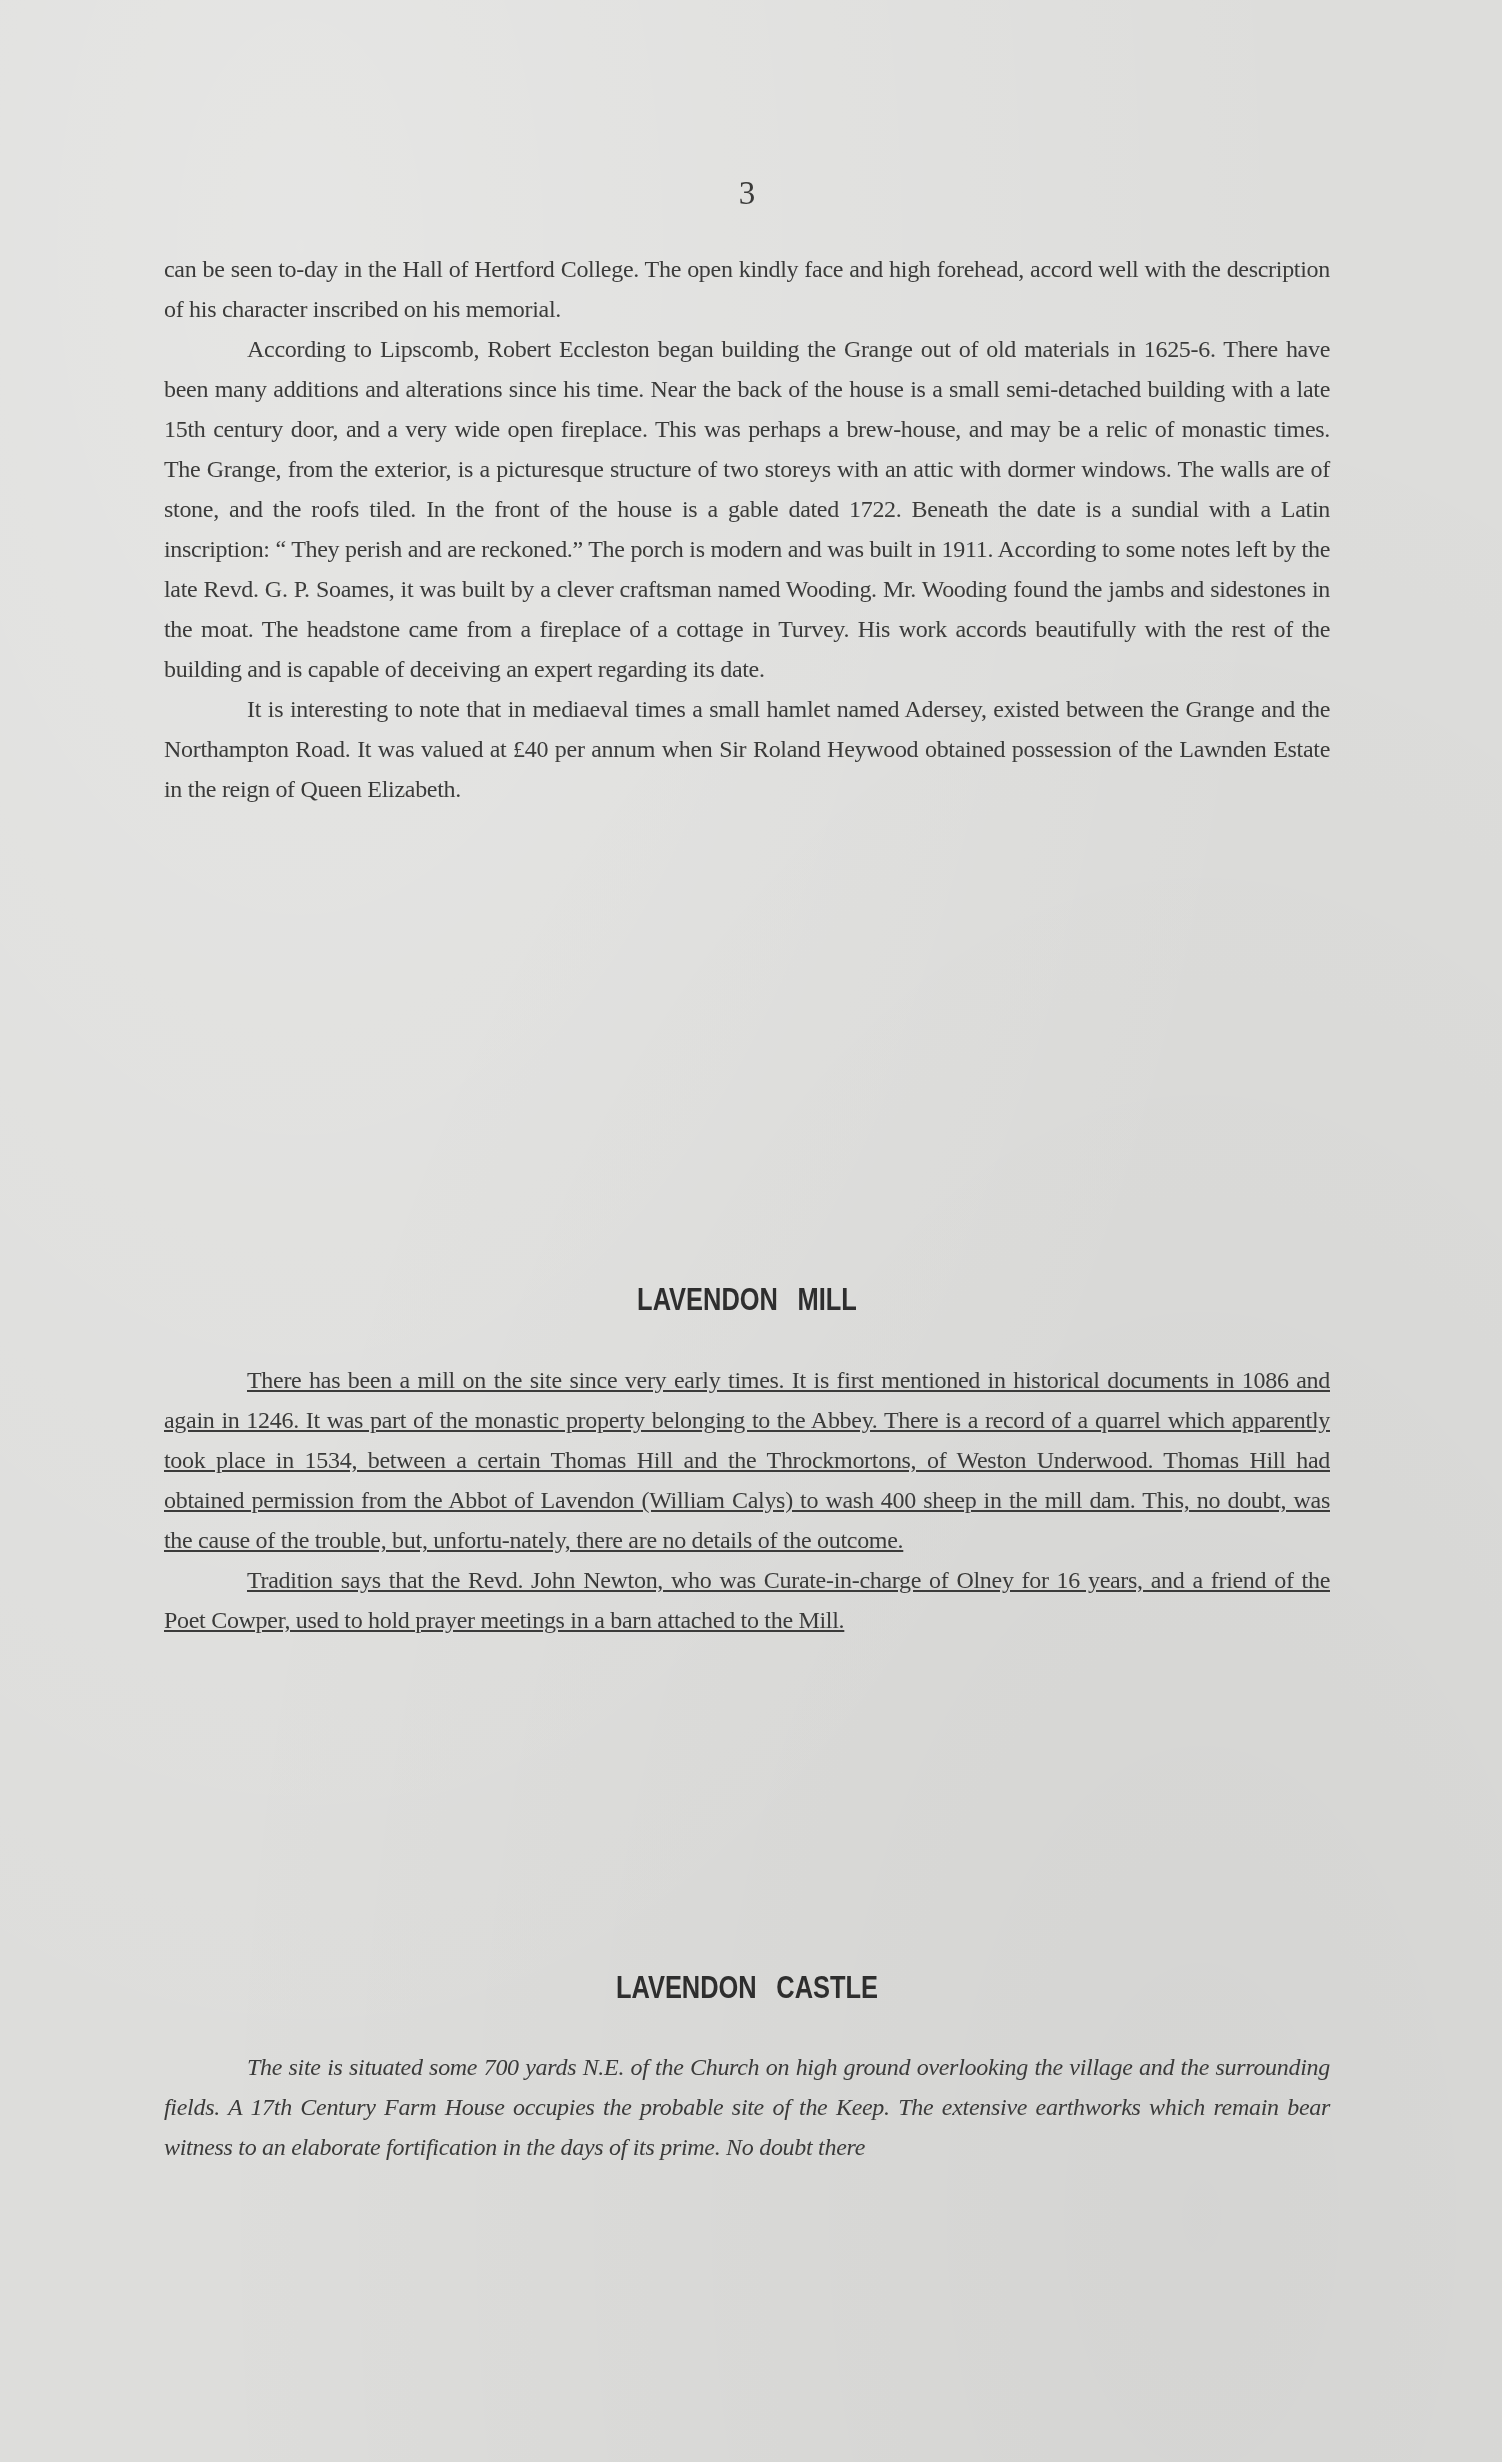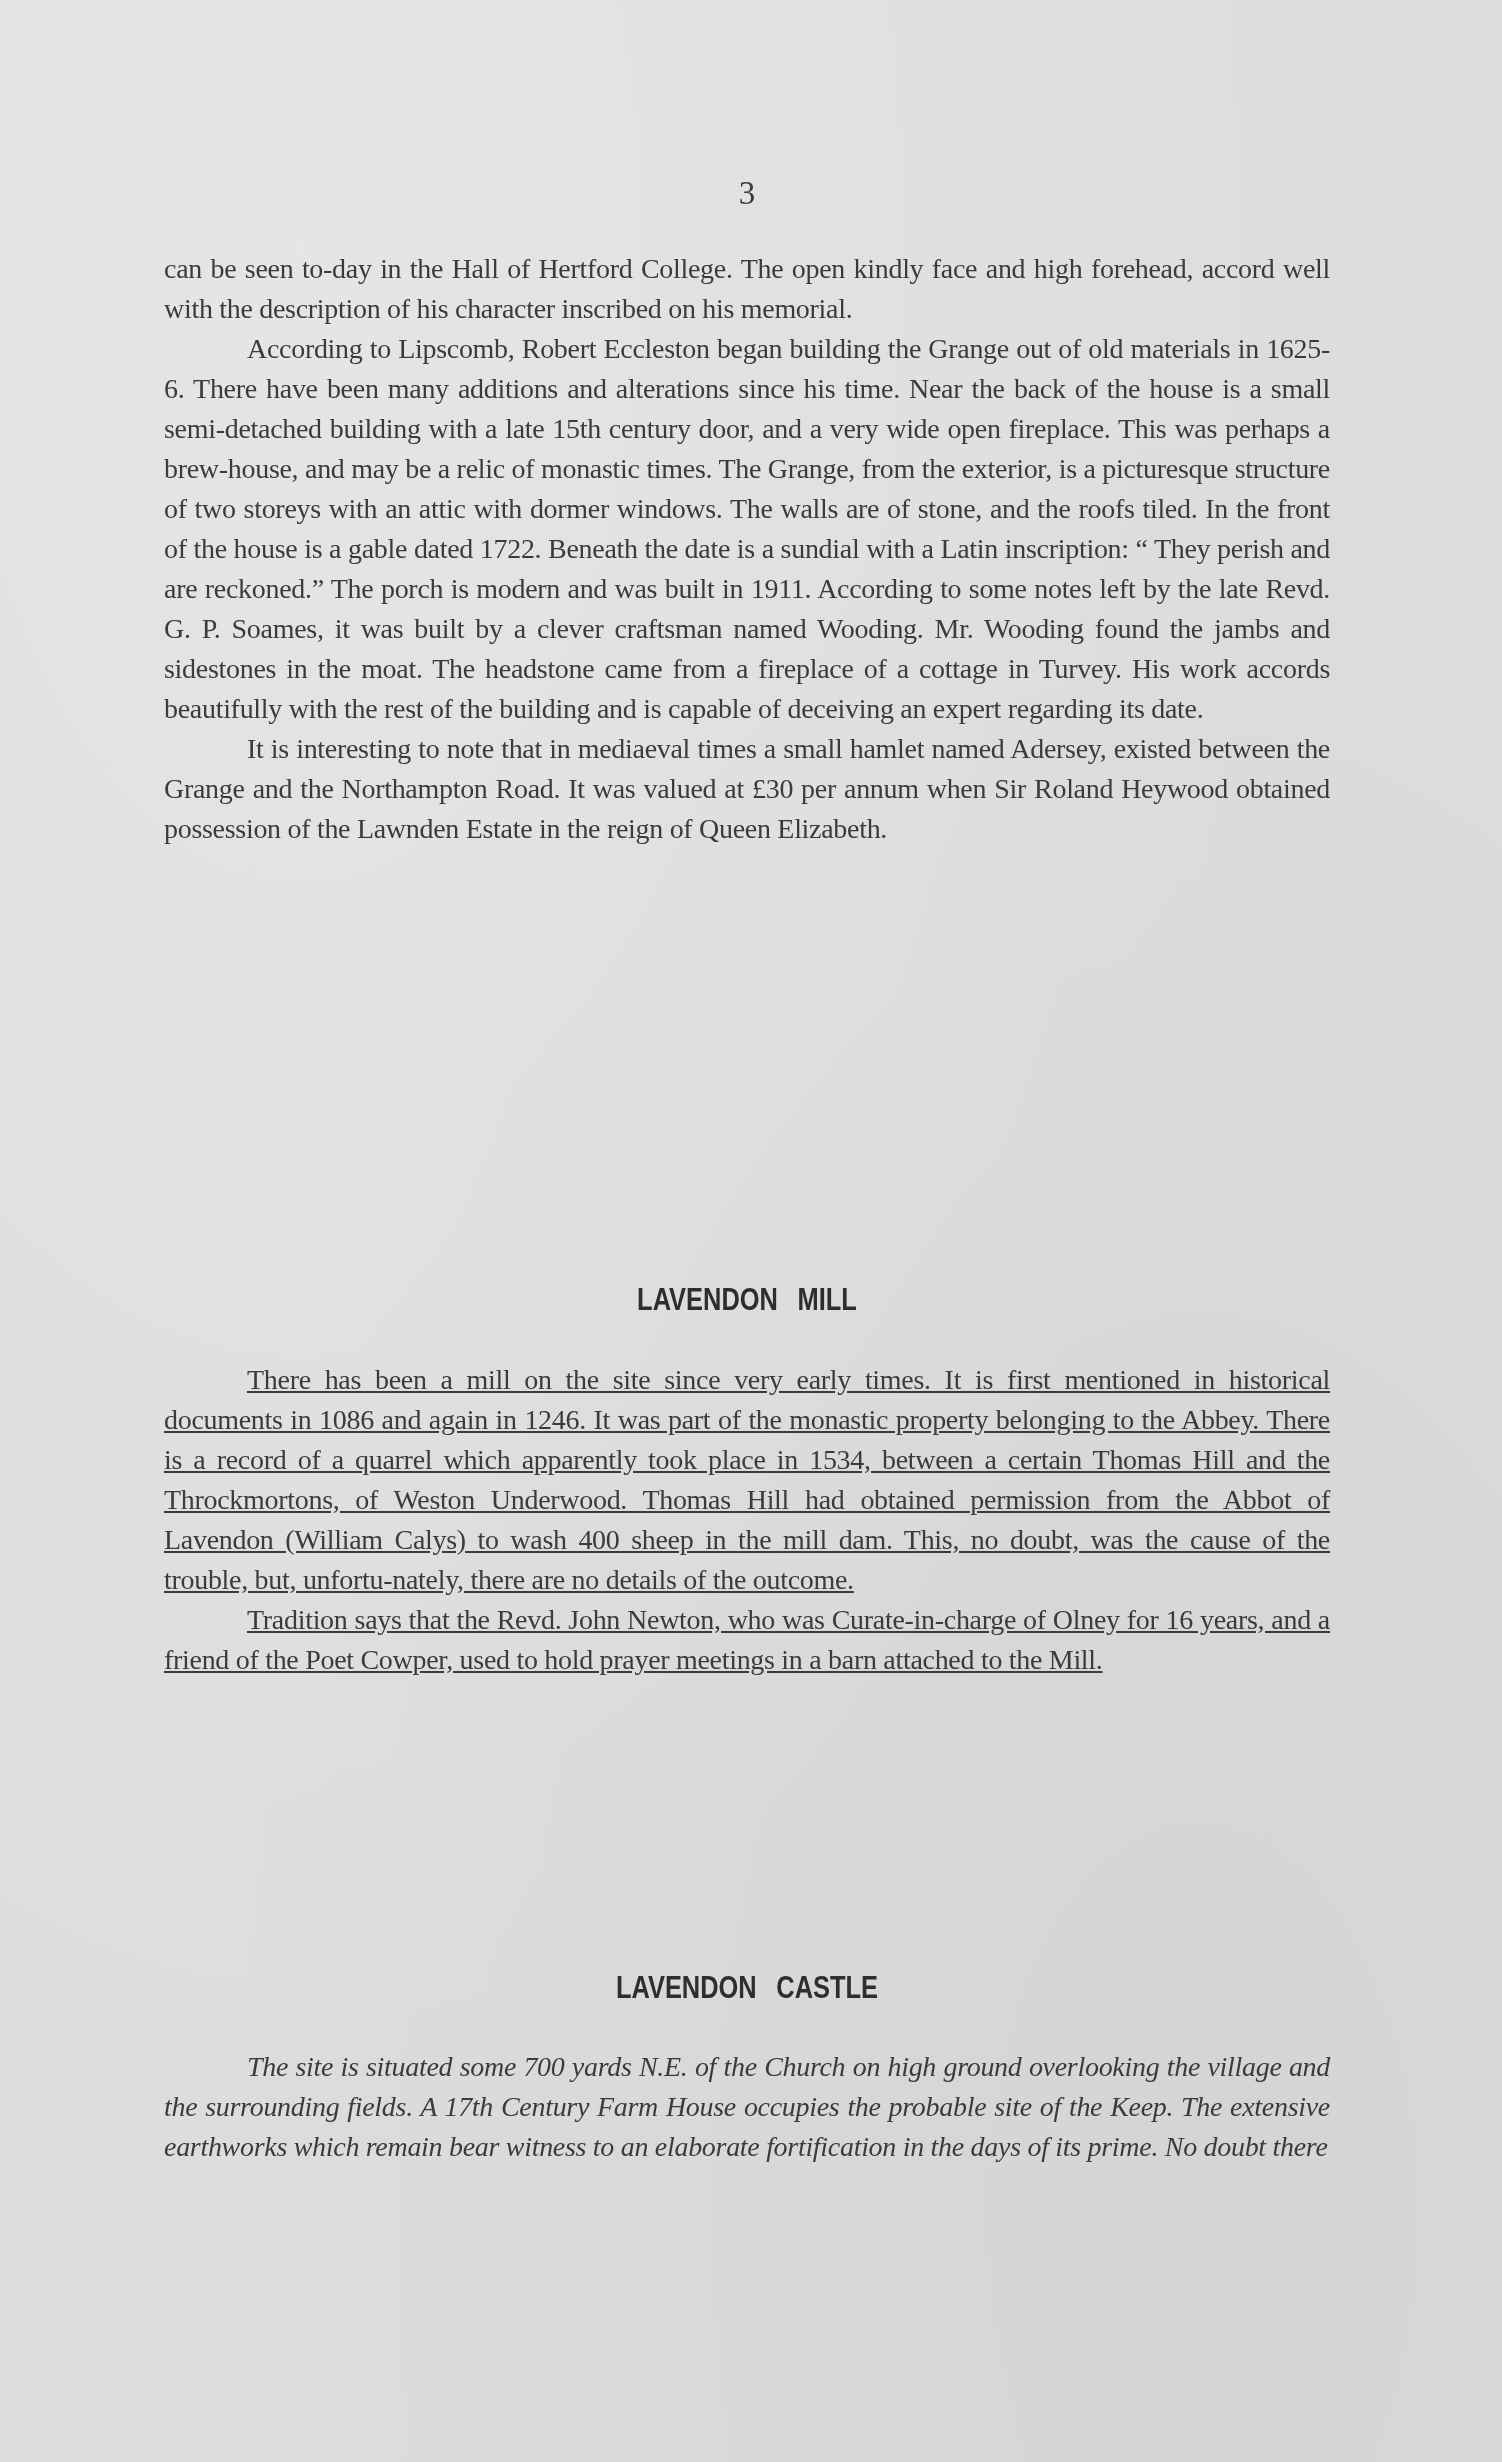--- a/index.html
+++ b/index.html
@@ -33,21 +33,21 @@
       font-size: 33px;
       line-height: 39px;
     }
     .text-block {
       position: absolute;
       left: 0;
       width: 1166px;
     }
     .text-block p {
       margin: 0;
-      font-size: 28px;
+      font-size: 24px;
       line-height: 40px;
       text-align: justify;
       letter-spacing: -0.3px;
     }
     .text-block p.indent {
       text-indent: 83px;
     }
     .heading {
       position: absolute;
       left: 0;
@@ -70,21 +70,21 @@
 </head>
 <body>
 
 <div class="page">
 
   <div class="page-number">3</div>
 
   <div class="text-block" id="block1">
     <p>can be seen to-day in the Hall of Hertford College. The open kindly face and high forehead, accord well with the description of his character inscribed on his memorial.</p>
     <p class="indent">According to Lipscomb, Robert Eccleston began building the Grange out of old materials in 1625-6. There have been many additions and alterations since his time. Near the back of the house is a small semi-detached building with a late 15th century door, and a very wide open fireplace. This was perhaps a brew-house, and may be a relic of monastic times. The Grange, from the exterior, is a picturesque structure of two storeys with an attic with dormer windows. The walls are of stone, and the roofs tiled. In the front of the house is a gable dated 1722. Beneath the date is a sundial with a Latin inscription: “ They perish and are reckoned.” The porch is modern and was built in 1911. According to some notes left by the late Revd. G. P. Soames, it was built by a clever craftsman named Wooding. Mr. Wooding found the jambs and sidestones in the moat. The headstone came from a fireplace of a cottage in Turvey. His work accords beautifully with the rest of the building and is capable of deceiving an expert regarding its date.</p>
-    <p class="indent">It is interesting to note that in mediaeval times a small hamlet named Adersey, existed between the Grange and the Northampton Road. It was valued at £30 per annum when Sir Roland Heywood obtained possession of the Lawnden Estate in the reign of Queen Elizabeth.</p>
+    <p class="indent">It is interesting to note that in mediaeval times a small hamlet named Adersey, existed between the Grange and the Northampton Road. It was valued at £40 per annum when Sir Roland Heywood obtained possession of the Lawnden Estate in the reign of Queen Elizabeth.</p>
   </div>
 
   <div class="heading" id="heading-mill">LAVENDON MILL</div>
 
   <div class="text-block" id="block2">
     <p class="indent">There has been a mill on the site since very early times. It is first mentioned in historical documents in 1086 and again in 1246. It was part of the monastic property belonging to the Abbey. There is a record of a quarrel which apparently took place in 1534, between a certain Thomas Hill and the Throckmortons, of Weston Underwood. Thomas Hill had obtained permission from the Abbot of Lavendon (William Calys) to wash 400 sheep in the mill dam. This, no doubt, was the cause of the trouble, but, unfortu-nately, there are no details of the outcome.</p>
     <p class="indent">Tradition says that the Revd. John Newton, who was Curate-in-charge of Olney for 16 years, and a friend of the Poet Cowper, used to hold prayer meetings in a barn attached to the Mill.</p>
   </div>
 
   <div class="heading" id="heading-castle">LAVENDON CASTLE</div>

